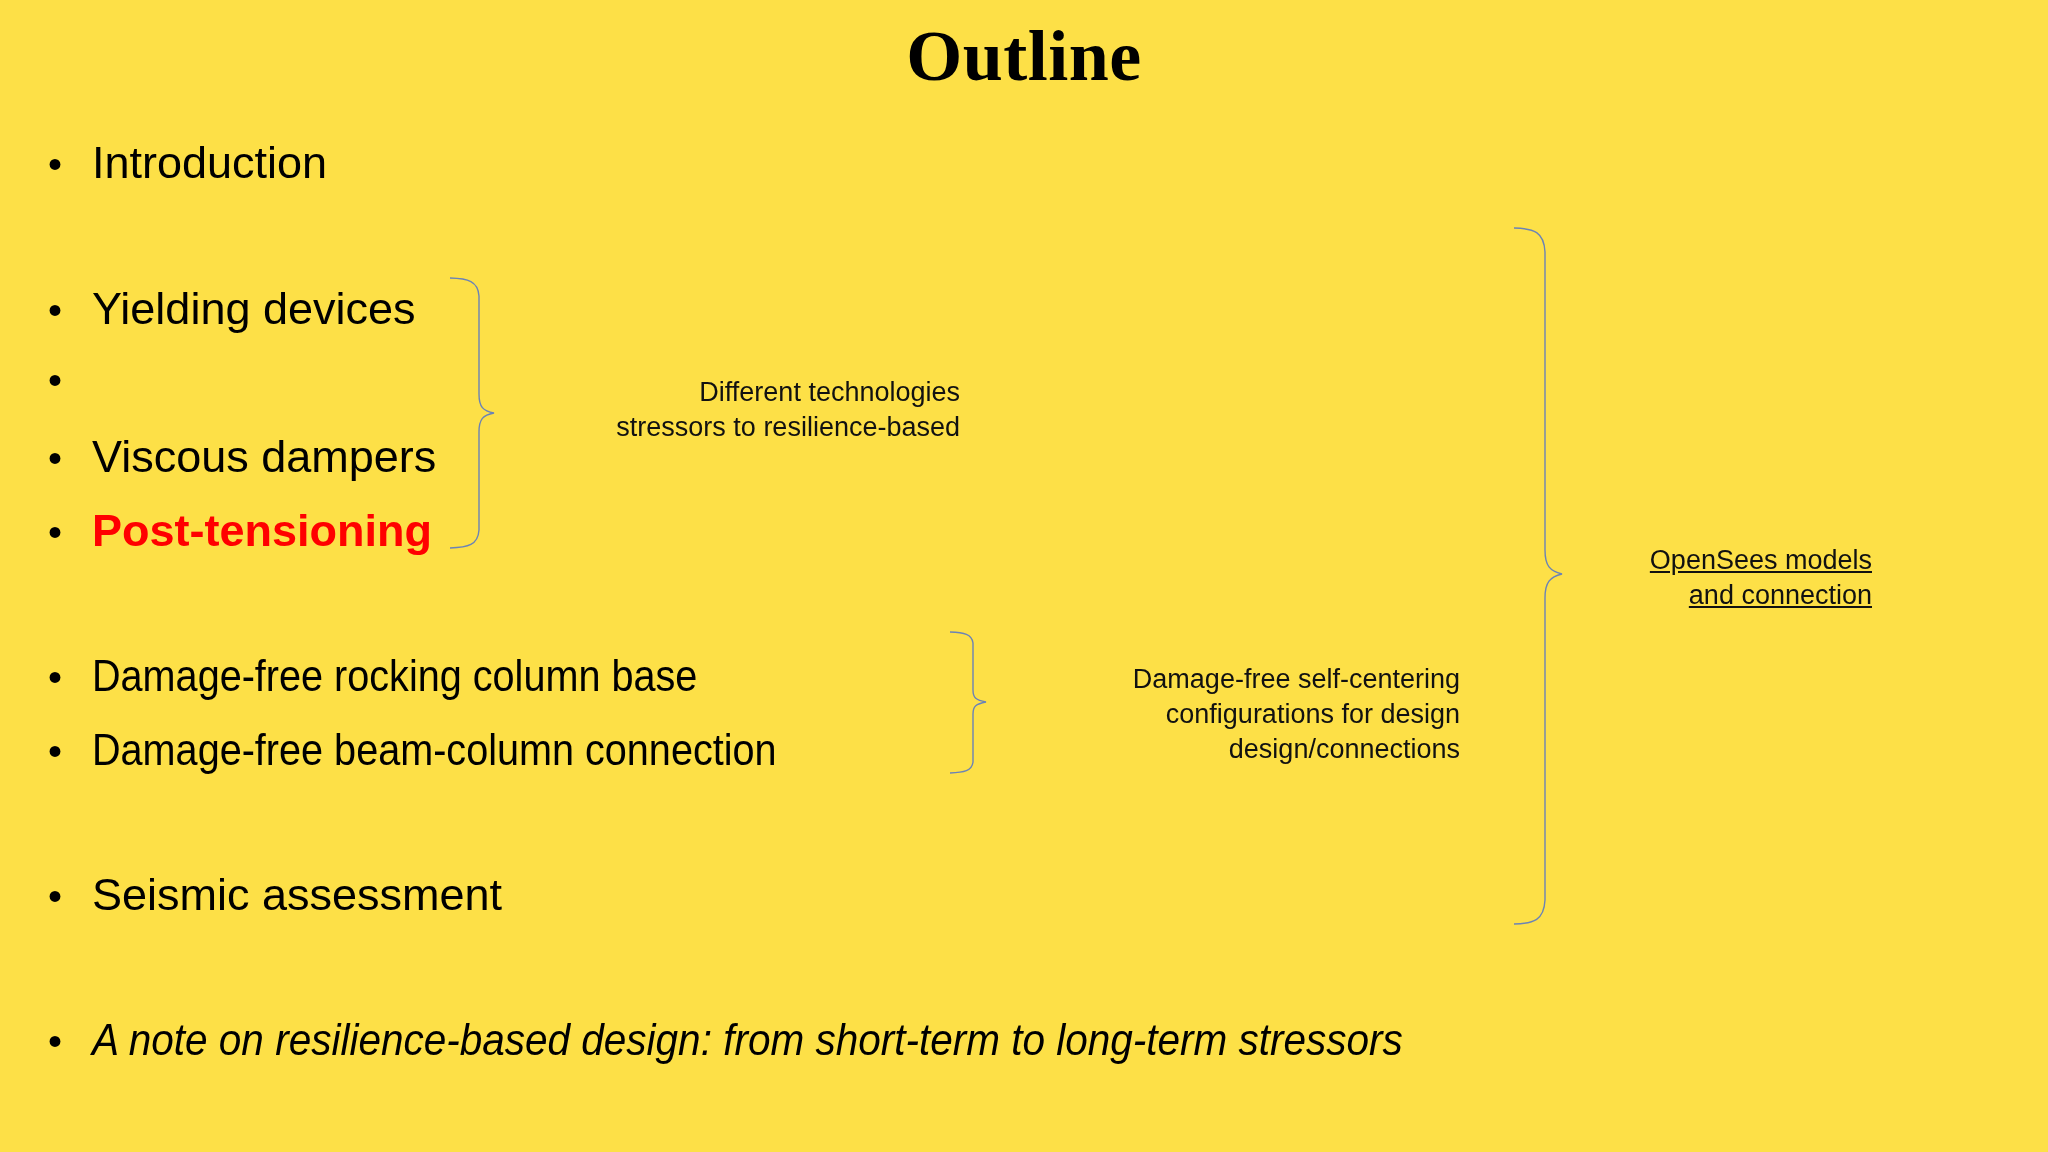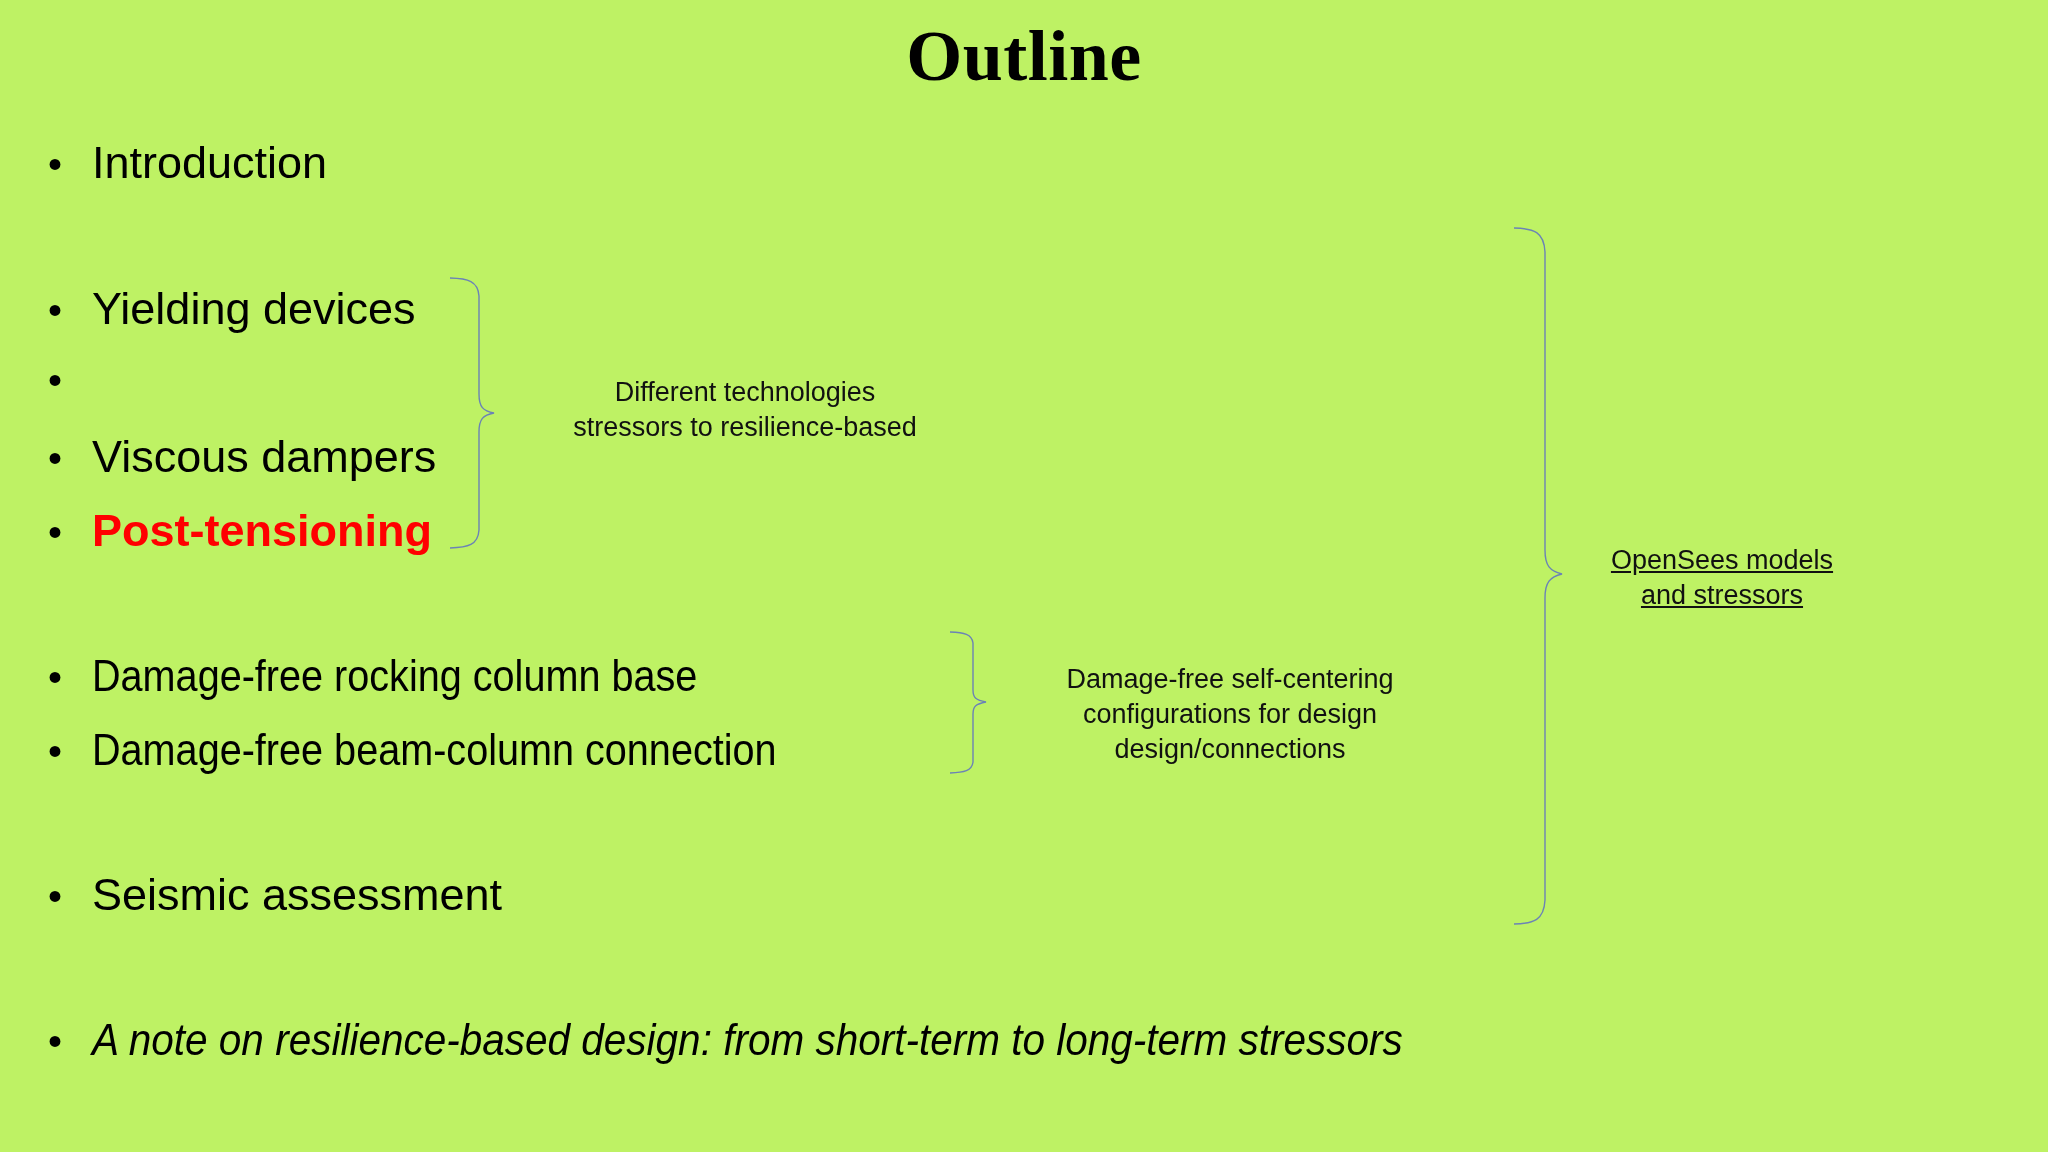--- a/index.html
+++ b/index.html
@@ -11,21 +11,21 @@
     width: 2048px;
     height: 1152px;
     font-family: "Liberation Sans", sans-serif;
     color: #000000;
     overflow: hidden;
   }
   #slide {
     position: relative;
     width: 2048px;
     height: 1152px;
-    background: #bef264;
+    background: #fde047;
   }
 
   
   .slide-title {
     position: absolute;
     left: 0;
     top: 18px;
     width: 2048px;
     text-align: center;
     font-family: "Liberation Serif", "DejaVu Serif", serif;
@@ -73,21 +73,21 @@
   .italic-note .txt {
     font-style: italic;
     font-family: "Liberation Sans Narrow", "Liberation Sans", sans-serif;
     transform: scaleX(0.9);
     transform-origin: left center;
   }
 
   
   .annot {
     position: absolute;
-    text-align: center;
+    text-align: right;
     font-size: 27px;
     line-height: 1.3;
     color: #111111;
   }
 
   
   .brace {
     position: absolute;
     pointer-events: none;
   }
@@ -174,16 +174,16 @@
   </div>
 
   <div class="brace" style="left:1512px; top:226px; width:52px; height:700px;">
     <svg viewBox="0 0 52 700" width="52" height="700" preserveAspectRatio="none">
       <path d="M2,2 C22,2.5 32,6 33,26 L33,324 C33,340 38,345 50,348 C38,351 33,356 33,372 L33,674 C32,694 22,697.5 2,698"></path>
     </svg>
   </div>
 
   <div class="annot" style="left:1572px; top:543px; width:300px;text-decoration:underline;">
     <div>OpenSees models</div>
-    <div>and stressors</div>
+    <div>and connection</div>
   </div>
 
 </div>
 
 </body></html>

